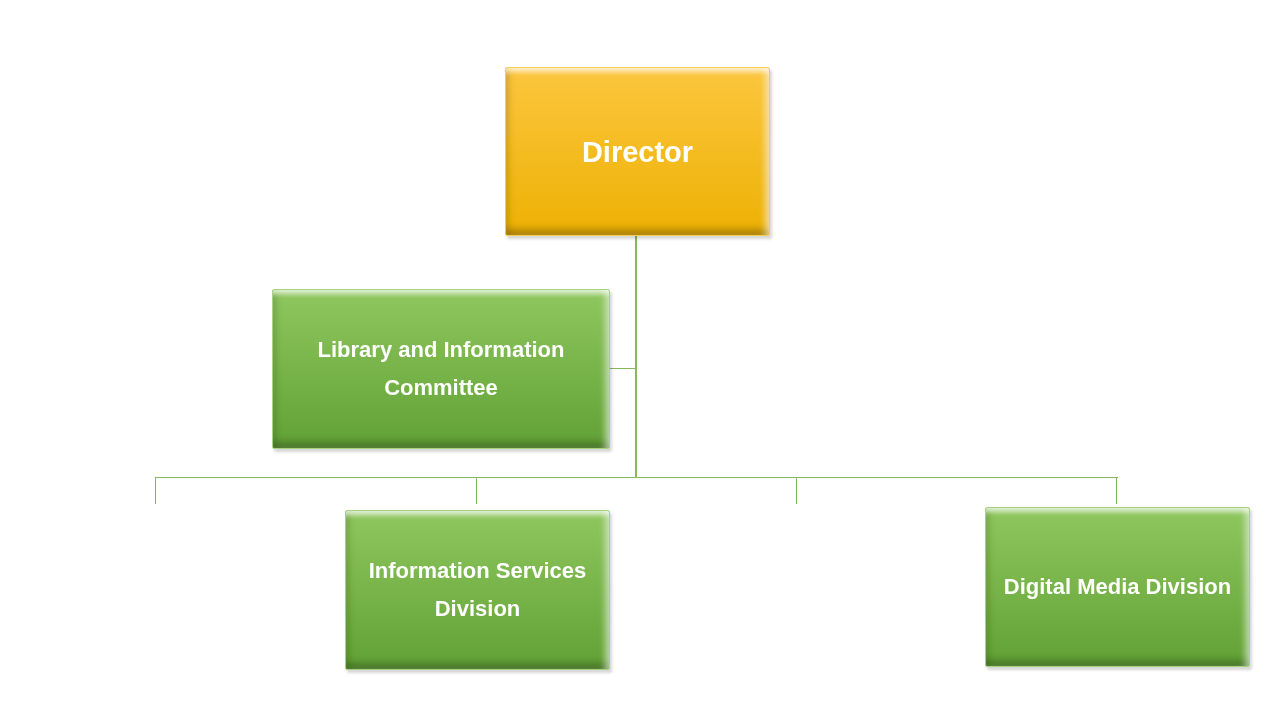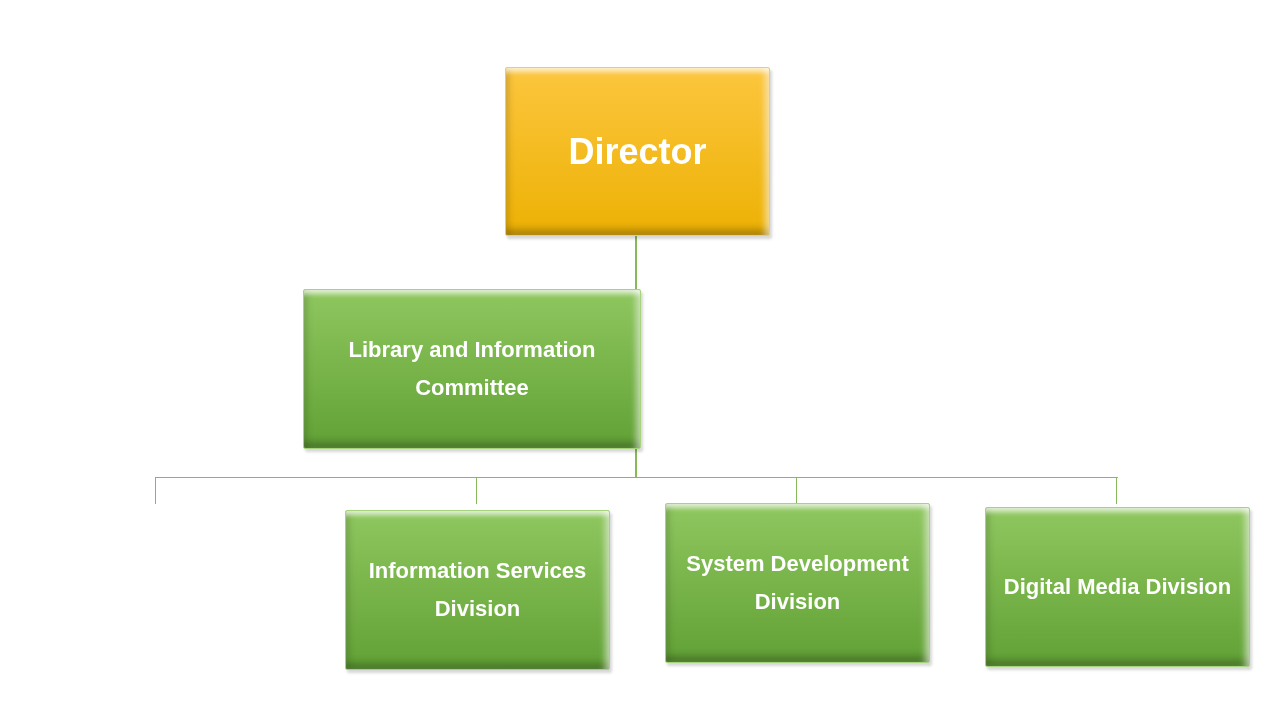--- a/index.html
+++ b/index.html
@@ -37,32 +37,32 @@
   }
   .node .label {
     line-height: 38px;
     padding: 0 4px;
   }
   .node.root {
     background: linear-gradient(to bottom,
       var(--director-gradient-top, #FCC63E),
       var(--director-gradient-bottom, #EDB104));
     border: 1px solid var(--director-border, #F3CE53);
-    font-size: 36px;
+    font-size: 29px;
   }
   .node.green {
     background: linear-gradient(to bottom,
       var(--green-gradient-top, #8FC75F),
       var(--green-gradient-bottom, #61A135));
     border: 1px solid var(--green-border, #A6D37D);
     font-size: 22px;
   }
   
   #node-director   { left: 505px; top: 67px;  width: 263px; height: 167px; }
-  #node-committee  { left: 272px; top: 289px; width: 336px; height: 158px; margin-left: 31px; }
+  #node-committee  { left: 272px; top: 289px; width: 336px; height: 158px; }
   #node-division-0 { left: 24px;  top: 503px; width: 264px; height: 158px; }
   #node-division-1 { left: 345px; top: 510px; width: 263px; height: 158px; }
   #node-division-2 { left: 665px; top: 503px; width: 263px; height: 158px; }
   #node-division-3 { left: 985px; top: 507px; width: 263px; height: 158px; }
 
   #conn-director-v   { left: 635px; top: 234px; width: 2px;   height: 244px; }
   #conn-committee-h  { left: 608px; top: 368px; width: 27px;  height: 1px; }
   #conn-divisions-h  { left: 155px; top: 477px; width: 963px; height: 1px; }
   #conn-drop-0 { left: 155px;  top: 477px; width: 1px; height: 27px; }
   #conn-drop-1 { left: 476px;  top: 477px; width: 1px; height: 27px; }
@@ -88,21 +88,18 @@
 
   <div class="node green" id="node-committee">
     <span class="label">Library and Information Committee</span>
   </div>
 
 
   <div class="node green" id="node-division-1">
     <span class="label">Information Services Division</span>
   </div>
 
-  <div class="node green" id="node-division-2">
-    <span class="label">System Development Division</span>
-  </div>
 
   <div class="node green" id="node-division-3">
     <span class="label">Digital Media Division</span>
   </div>
 
 </div>
 
 </body></html>

